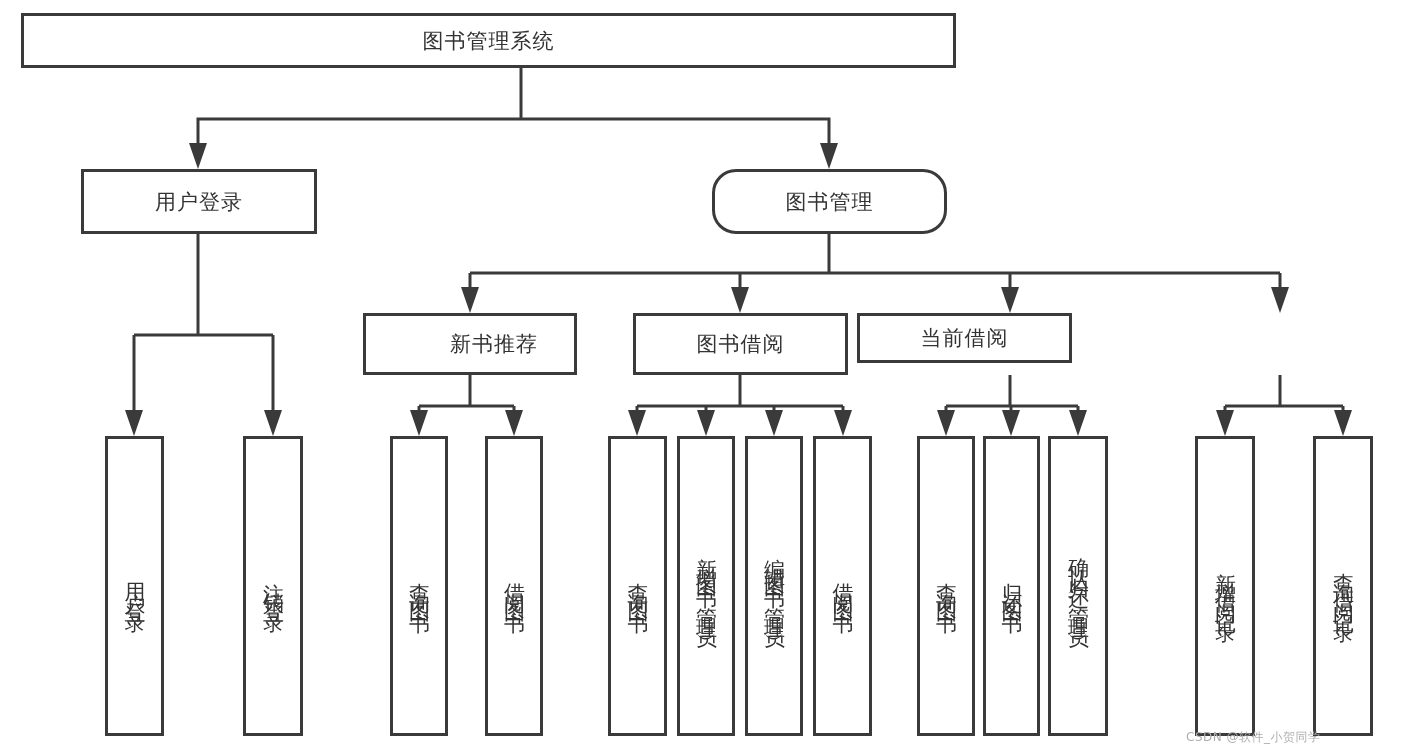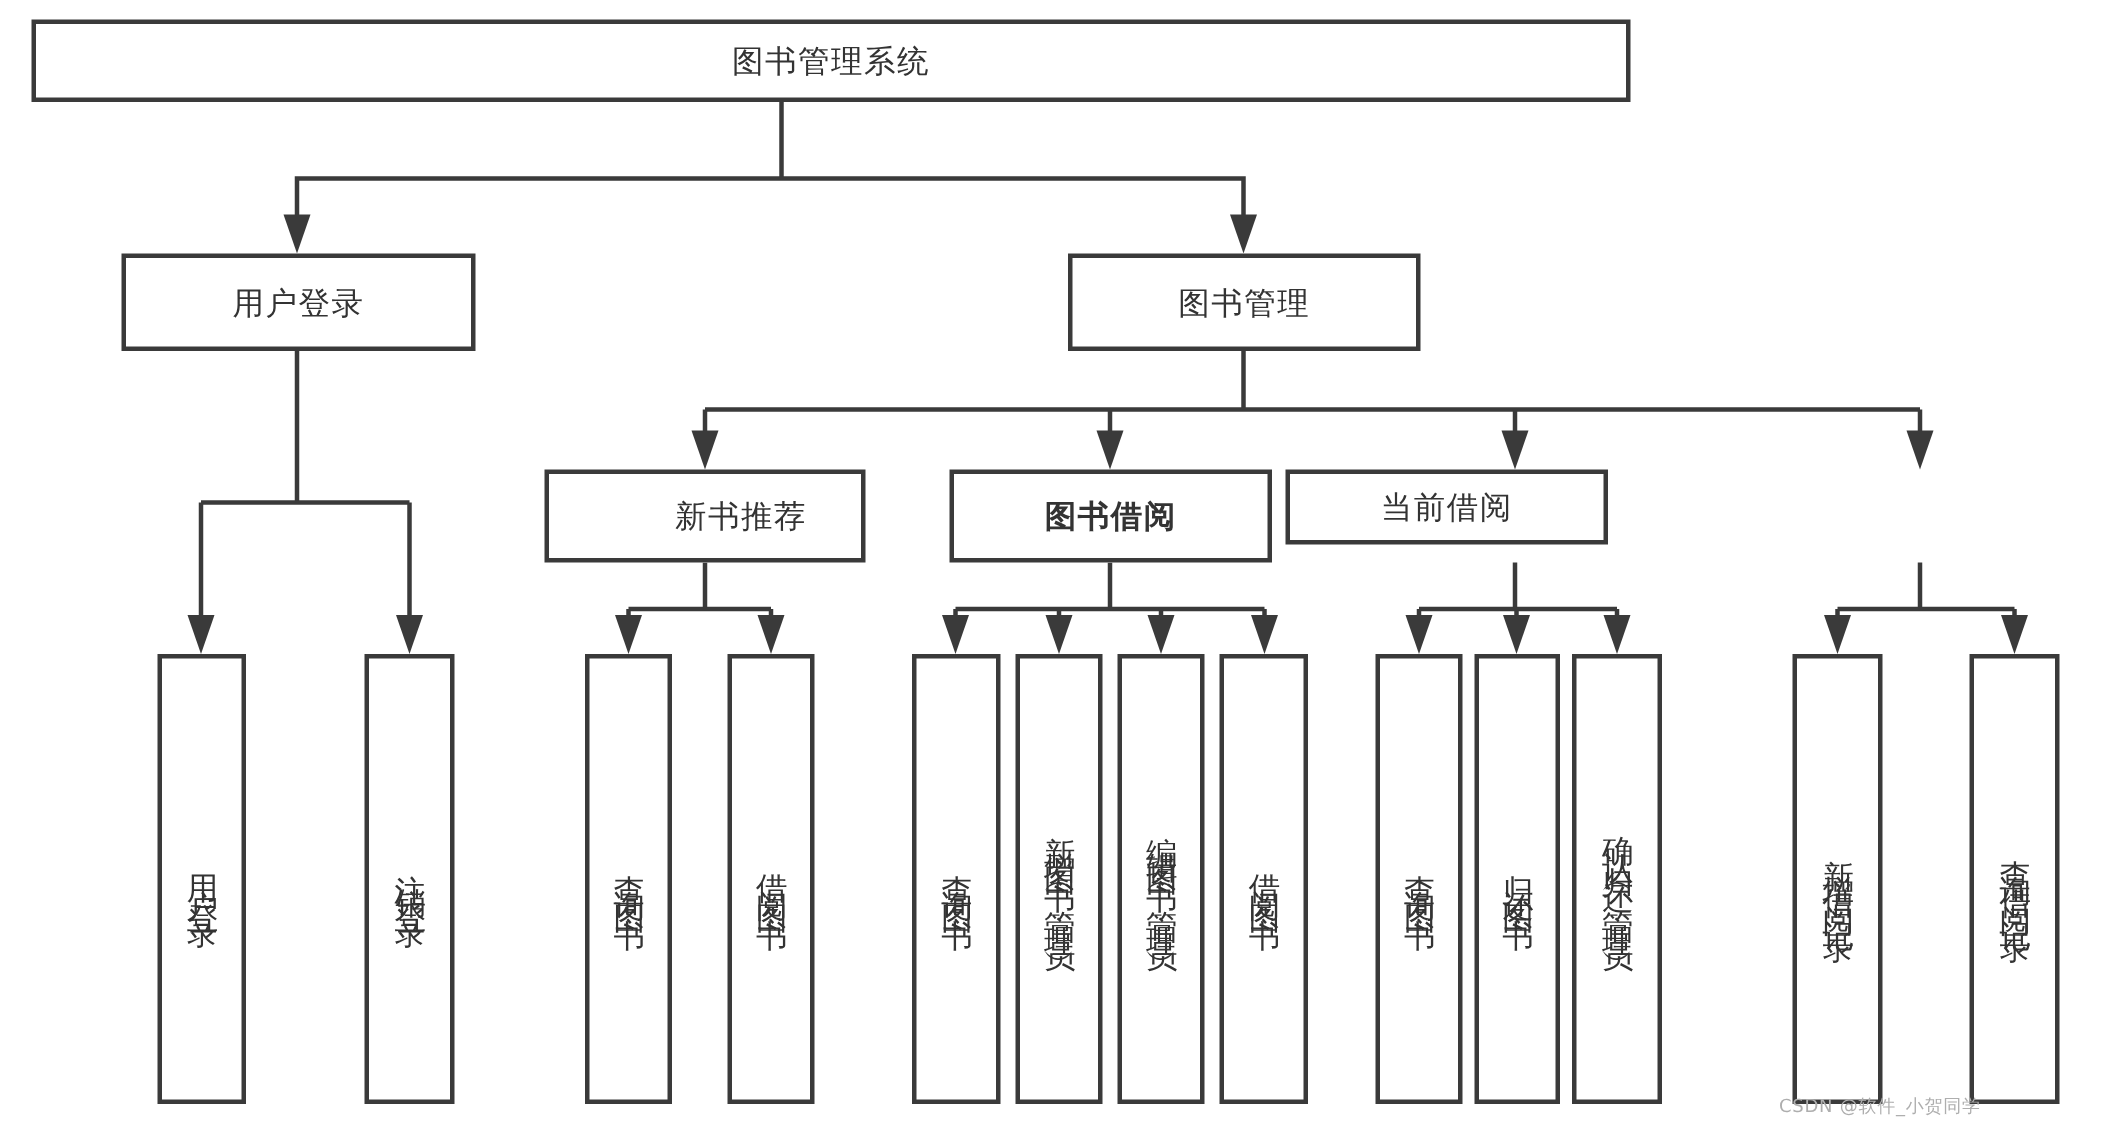--- a/index.html
+++ b/index.html
@@ -121,35 +121,35 @@
       <polygon points="765,410 783,410 774,436"></polygon>
       <polygon points="834,410 852,410 843,436"></polygon>
       <polygon points="937,410 955,410 946,436"></polygon>
       <polygon points="1002,410 1020,410 1011,436"></polygon>
       <polygon points="1069,410 1087,410 1078,436"></polygon>
       <polygon points="1216,410 1234,410 1225,436"></polygon>
       <polygon points="1334,410 1352,410 1343,436"></polygon>
     </g>
   </svg>
 
-  <div class="box h-box" style="left:21px; top:13px; width:1066px; height:55px;">
+  <div class="box h-box" style="left:21px; top:13px; width:935px; height:55px;">
     <span>图书管理系统</span>
   </div>
 
   <div class="box h-box" style="left:81px; top:169px; width:236px; height:65px;">
     <span>用户登录</span>
   </div>
-  <div class="box h-box" style="left:712px; top:169px; width:235px; height:65px;">
+  <div class="box h-box" style="left:712px; top:169px; width:235px; height:65px;border-radius:24px;">
     <span>图书管理</span>
   </div>
 
   <div class="box h-box" style="left:363px; top:313px; width:214px; height:62px;padding-left:48px;">
     <span>新书推荐</span>
   </div>
-  <div class="box h-box" style="left:633px; top:313px; width:215px; height:62px;font-weight:bold;">
+  <div class="box h-box" style="left:633px; top:313px; width:215px; height:62px;">
     <span>图书借阅</span>
   </div>
   <div class="box h-box" style="left:857px; top:313px; width:215px; height:50px;">
     <span>当前借阅</span>
   </div>
 
   <div class="box v-box" style="left:105px; top:436px; width:59px; height:300px;">
     <span>用户登录</span>
   </div>
   <div class="box v-box" style="left:243px; top:436px; width:60px; height:300px;">

